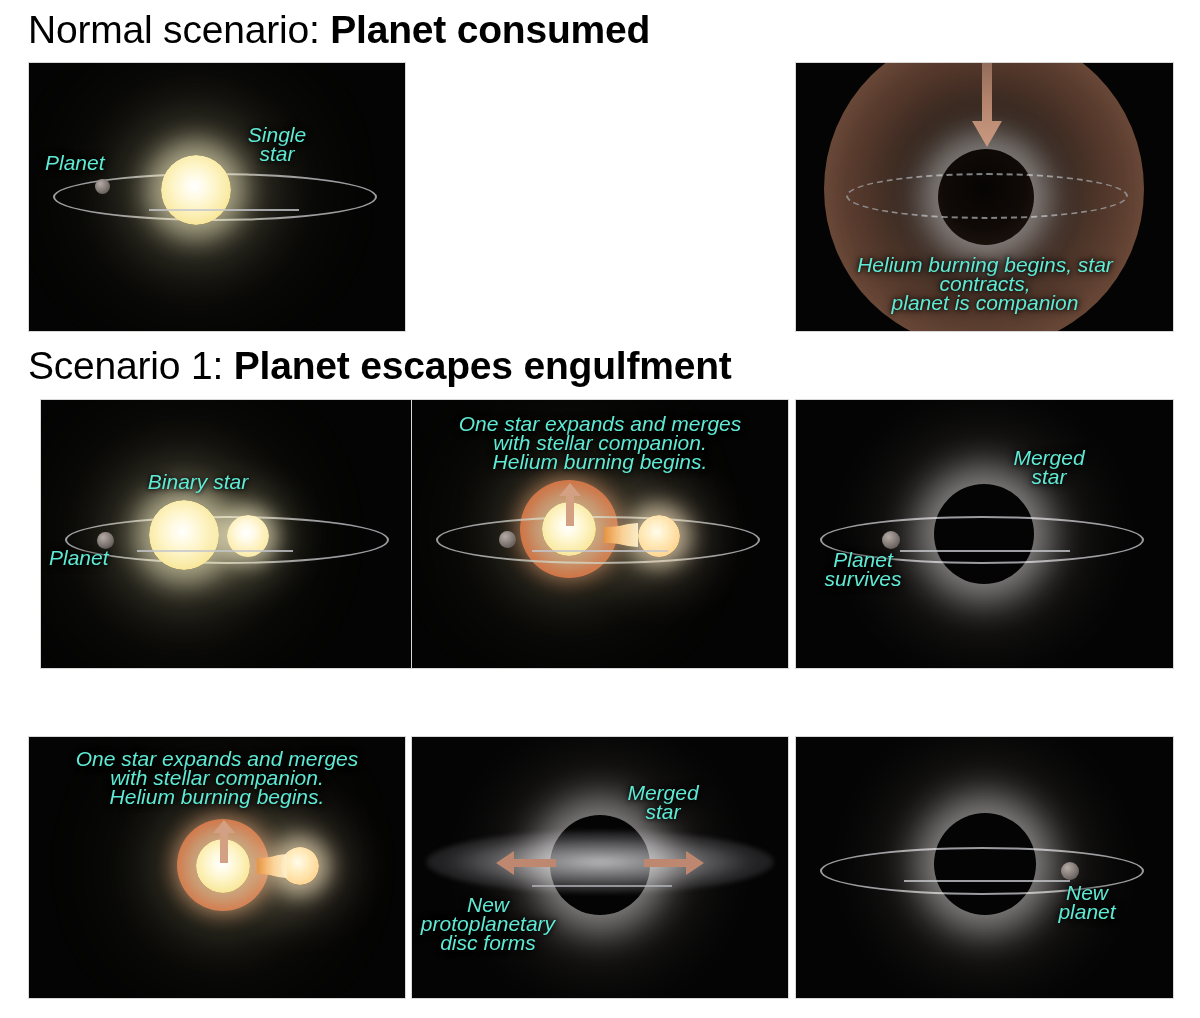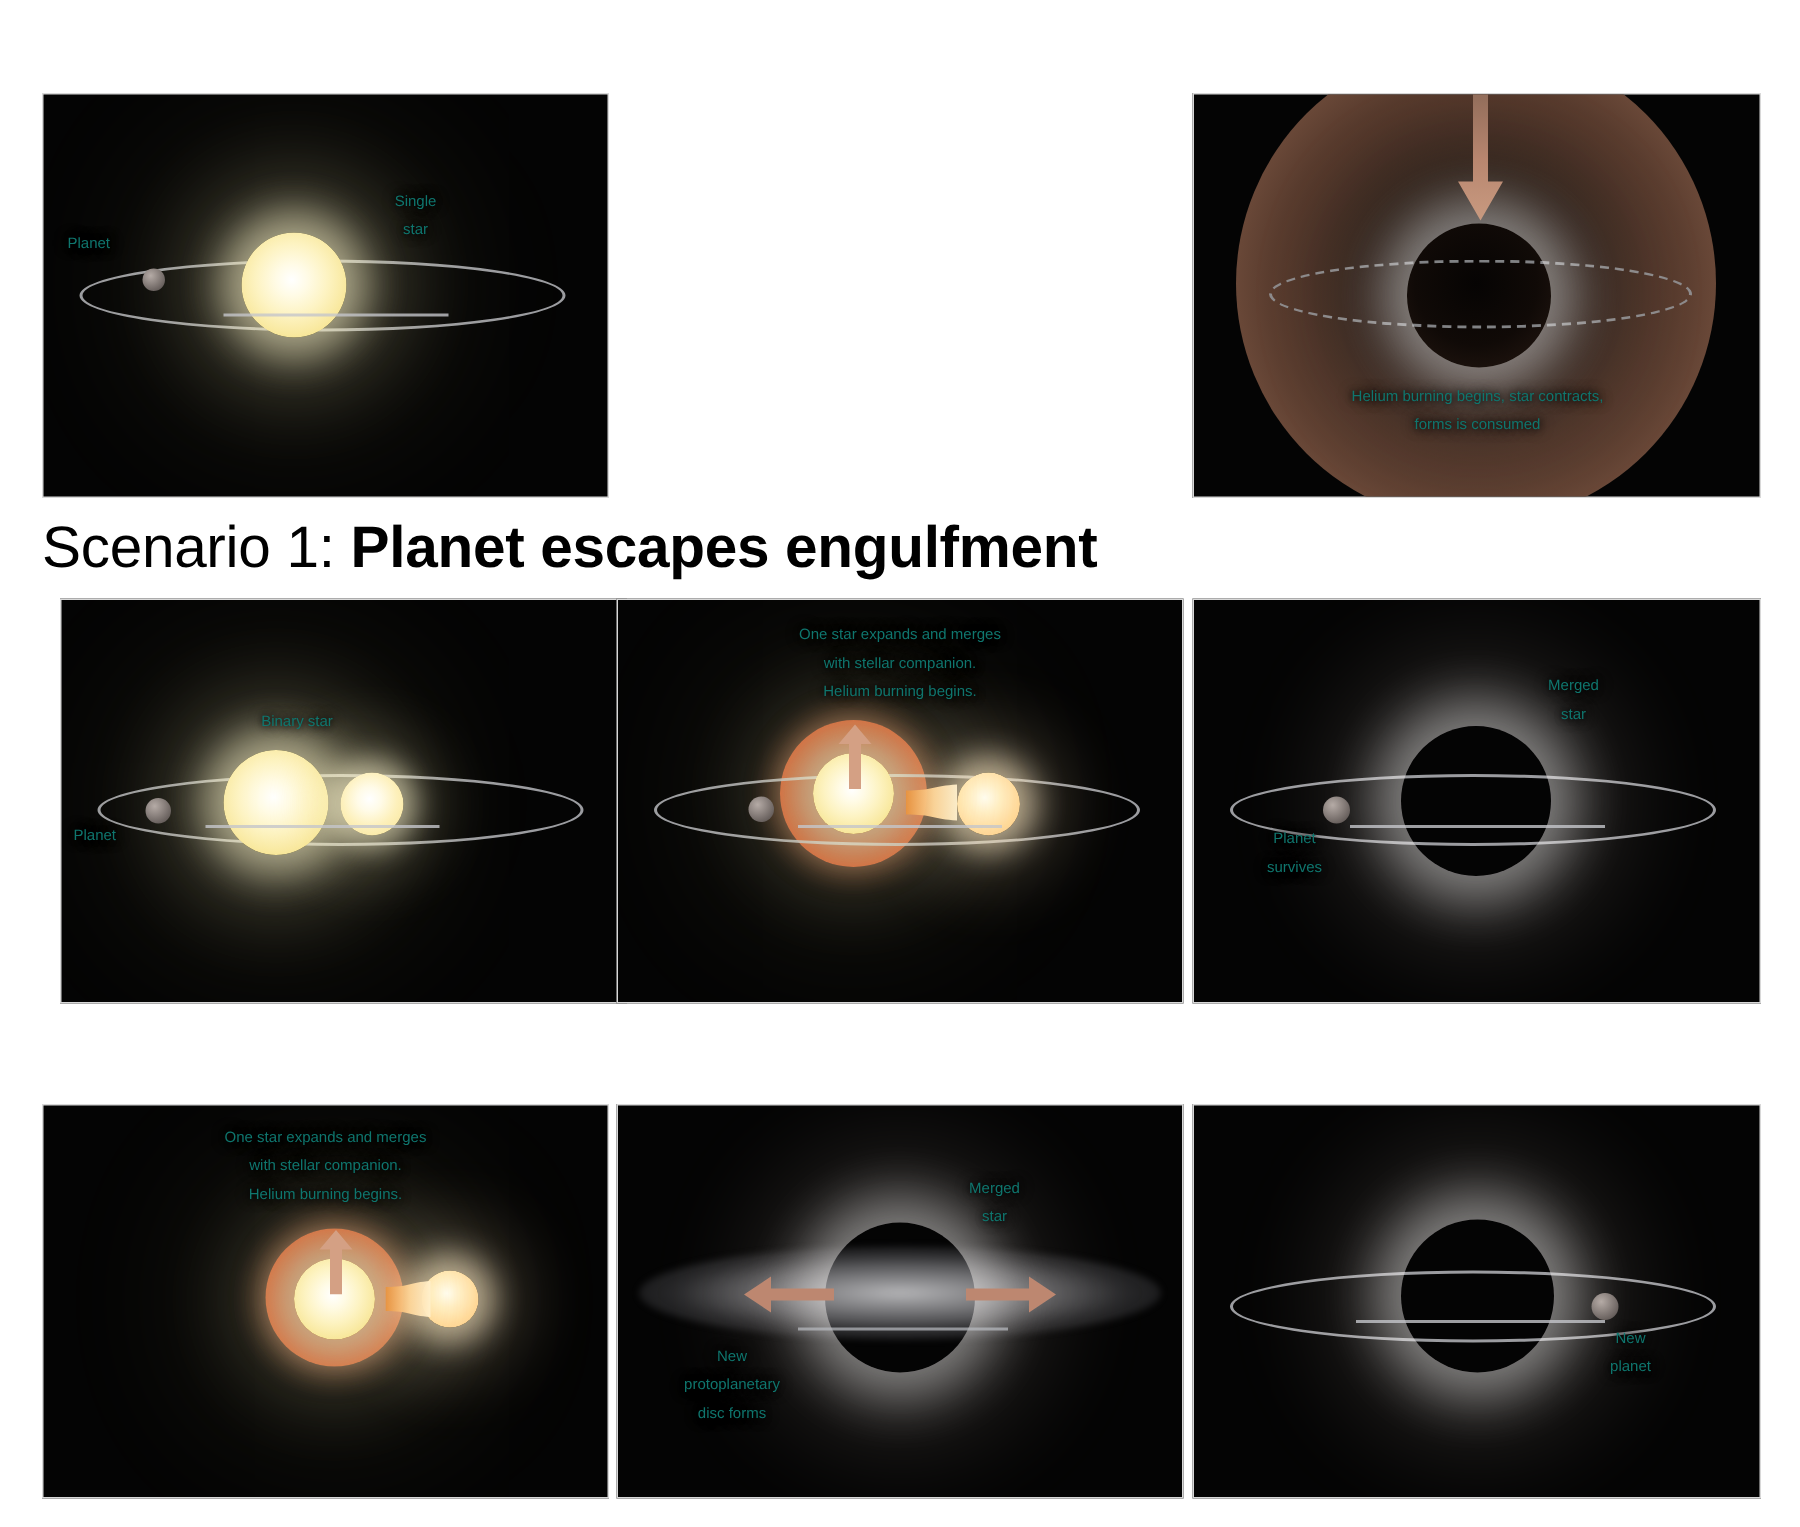--- a/index.html
+++ b/index.html
@@ -24,25 +24,25 @@
   .panel{
     position:absolute;
     background:#040404;
     border:1px solid #d8d8d8;
     overflow:hidden;
   }
   .scene{position:absolute;inset:0;}
 
   
   .cap{
-    position:absolute;color:#0f766e;
-    font-size:10px;line-height:19px;
+    position:absolute;color:#5eead4;
+    font-size:21px;line-height:19px;
     text-align:center;white-space:pre-line;
     text-shadow:0 0 4px rgba(0,0,0,.95),0 0 9px rgba(0,0,0,.9);
-    z-index:40;pointer-events:none;
+    z-index:40;pointer-events:none;font-style:italic;
   }
   .cap.left{text-align:left;}
   .cap.ctr{text-align:center;}
 
   
   .orbit{
     position:absolute;border-radius:50%;
     border:2px solid rgba(176,178,182,.88);
     z-index:10;
   }
@@ -135,20 +135,24 @@
   }
 
   
   .arrowwrap{position:absolute;z-index:35;}
 </style>
 </head>
 <body>
 
 <div class="sheet">
 
+  <div class="heading" style="top:8px;">
+    <span class="lead">Normal scenario:</span>
+    <span class="strong">Planet consumed</span>
+  </div>
 
   <div class="panel" style="left:28px;top:62px;width:376px;height:268px;">
     <div class="scene">
       <div class="orbit" style="left:24px;top:110px;width:320px;height:44px;"></div>
       <div class="star yellow" style="left:132px;top:92px;width:70px;height:70px;"></div>
       <div class="orbit-front" style="left:120px;top:146px;width:150px;"></div>
       <div class="planet" style="left:66px;top:116px;width:15px;height:15px;"></div>
       <div class="cap left" style="left:16px;top:90px;width:92px;">Planet</div>
       <div class="cap ctr" style="left:196px;top:62px;width:104px;">Single
 star</div>
@@ -167,21 +171,21 @@
             <linearGradient id="aDn1" x1="0" y1="0" x2="0" y2="1">
               <stop offset="0%" stop-color="#8d6a58"></stop>
               <stop offset="55%" stop-color="#b8866f"></stop>
               <stop offset="100%" stop-color="#c89a80"></stop>
             </linearGradient>
           </defs>
           <path d="M13 0 L13 64 L3 64 L18 90 L33 64 L23 64 L23 0 Z" fill="url(#aDn1)"></path>
         </svg>
       </div>
       <div class="cap ctr" style="left:14px;top:192px;width:350px;">Helium burning begins, star contracts,
-forms is consumed</div>
+planet is companion</div>
     </div>
   </div>
 
   <div class="heading" style="top:344px;">
     <span class="lead">Scenario 1:</span>
     <span class="strong">Planet escapes engulfment</span>
   </div>
 
   <div class="panel" style="left:40px;top:399px;width:376px;height:268px;">
     <div class="scene">

